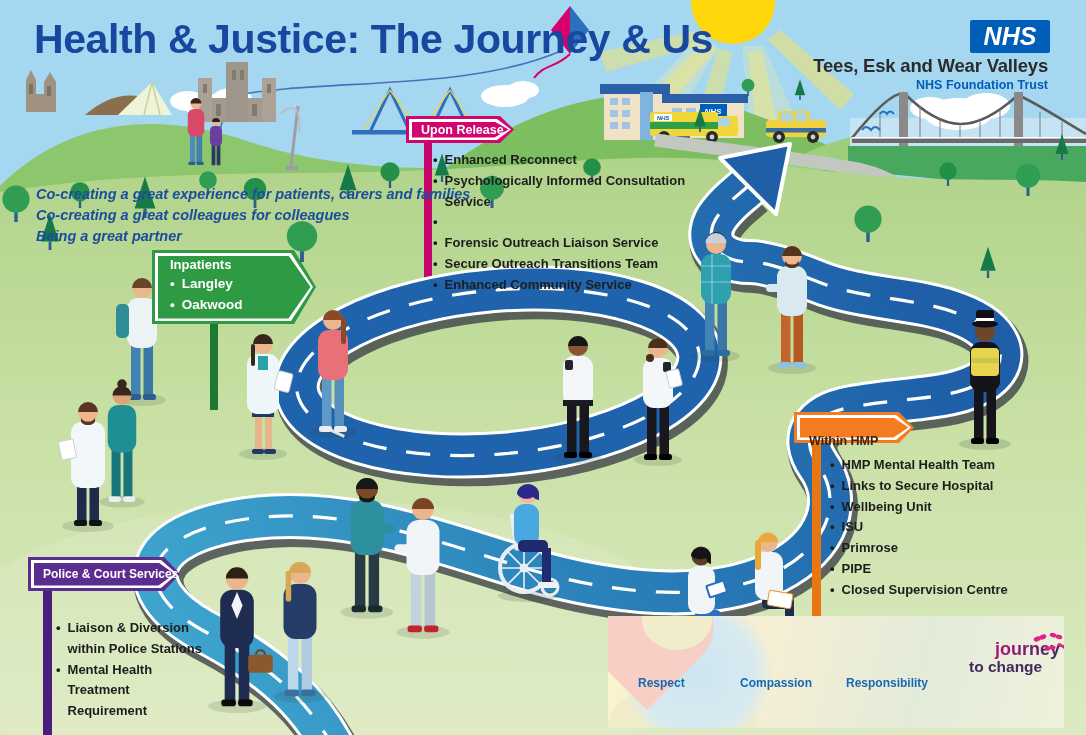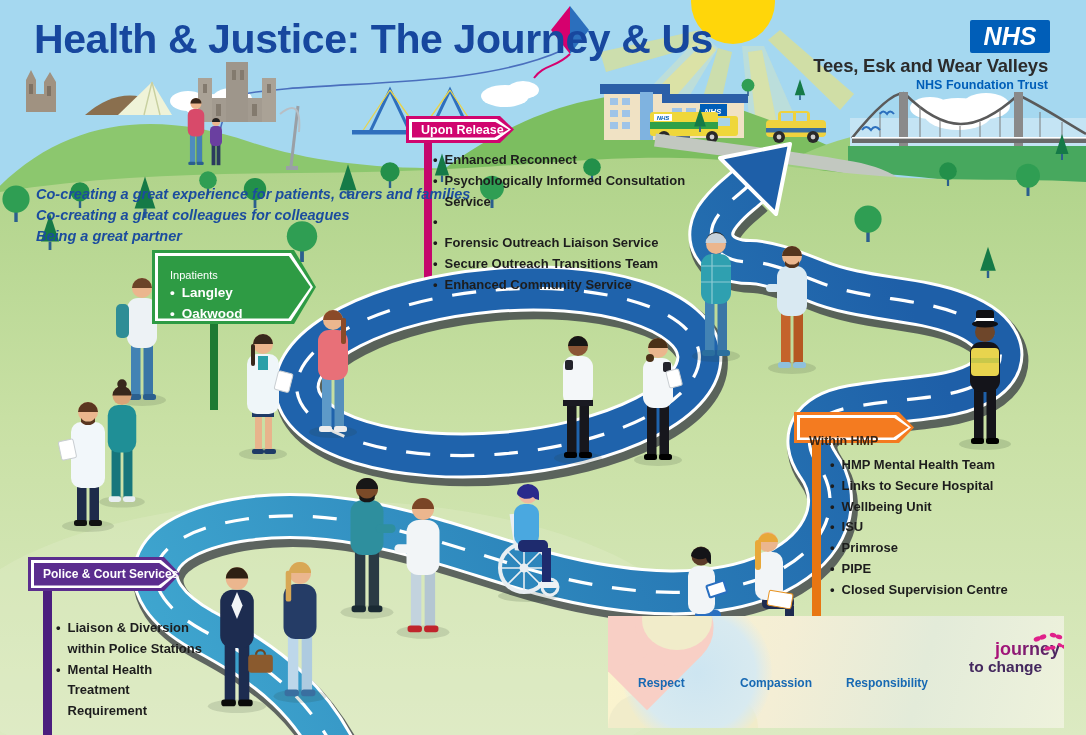--- a/index.html
+++ b/index.html
@@ -20,21 +20,21 @@
   .s-l{position:absolute;clip-path:polygon(0 0,calc(100% - var(--pt)) 0,100% 50%,calc(100% - var(--pt)) 100%,0 100%);}
   .s-outer{inset:0;}
   .s-mid{inset:3px;background:#fff;}
   .s-in{inset:5.5px;}
   .sign-label{position:absolute;inset:0;display:flex;align-items:center;padding-left:15px;
               font-weight:700;font-size:12.5px;color:#fff;z-index:2;}
   
   .blist .li{display:flex;gap:7px;font-weight:700;font-size:13px;line-height:1.6;color:#1d1d1d;}
   .blist .li .blt{flex:0 0 auto;}
   #inpat-content{position:absolute;inset:7px 22px 7px 18px;z-index:2;color:#fff;}
-  #inpat-title{font-weight:400;font-size:11px;margin-bottom:2px;margin-top:12px;}
+  #inpat-title{font-weight:700;font-size:13px;margin-bottom:2px;}
   #inpat-list .li{color:#fff;font-size:13.5px;line-height:1.55;}
   
   #values{left:608px;top:616px;width:456px;height:112px;
           background:linear-gradient(105deg,#fbf4cd 0%,#f4eed5 38%,#e3ebd9 68%,#eef2dc 100%);overflow:hidden;}
   .blob{position:absolute;border-radius:50%;}
   #thumb-blob{left:14px;top:-18px;width:150px;height:150px;background:radial-gradient(circle,#cde5f1 0%,#d8eaf0 55%,rgba(216,234,240,0) 72%);}
   #cloud-blob{left:248px;top:22px;width:150px;height:66px;border-radius:60px;background:#f1ecca;}
   #cloud-blob:before{content:"";position:absolute;left:34px;top:-26px;width:70px;height:60px;border-radius:50%;background:#f1ecca;}
   #heart-blob{left:158px;top:16px;width:78px;height:78px;background:#f8cfc5;transform:rotate(45deg);}
   #heart-blob:before,#heart-blob:after{content:"";position:absolute;width:78px;height:78px;border-radius:50%;background:#f8cfc5;}

